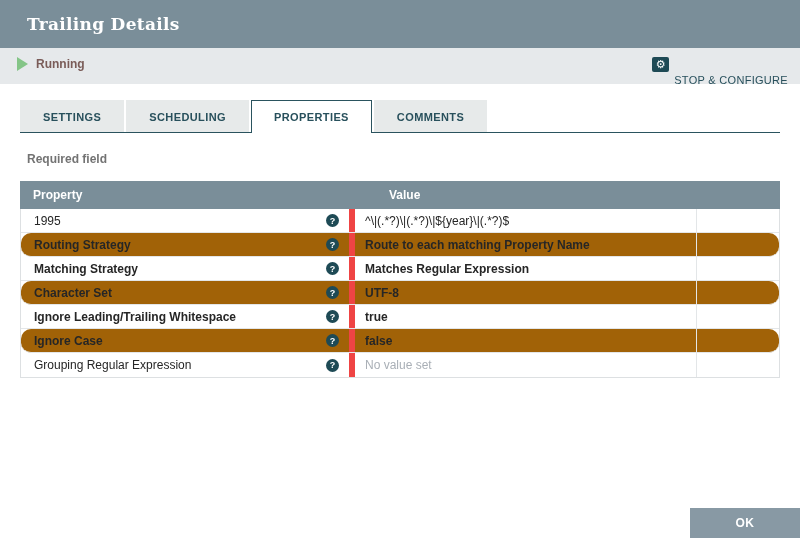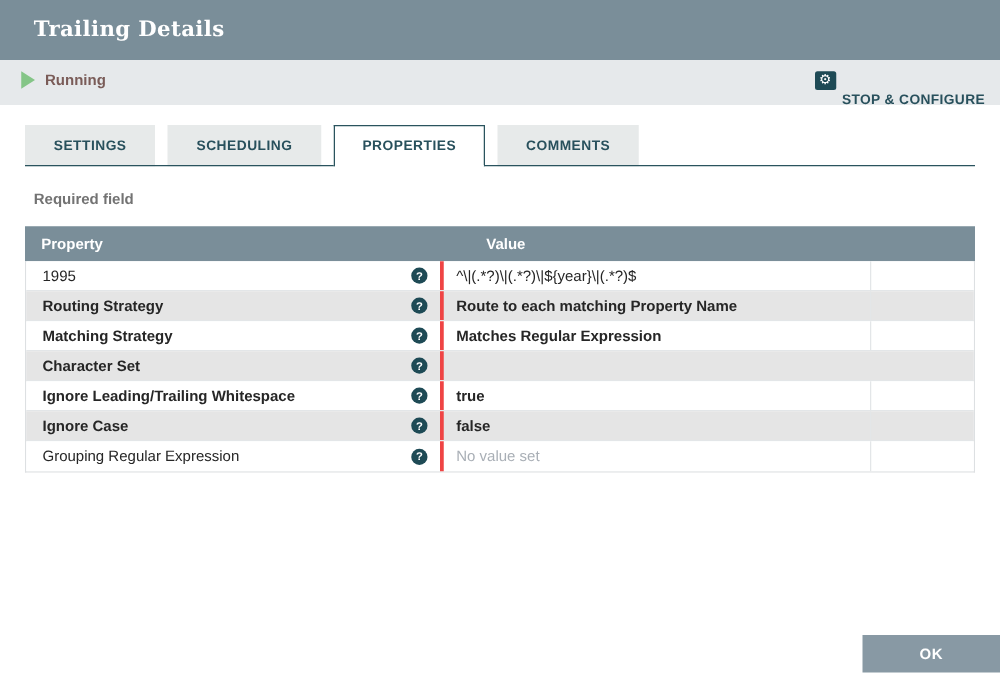--- a/index.html
+++ b/index.html
@@ -33,24 +33,24 @@
     border-top:7px solid transparent;
     border-bottom:7px solid transparent;
   }
   .state-label { font-size:12px; font-weight:bold; color:#7A5C58; }
   .action { display:flex; align-items:center; gap:5px; cursor:pointer; }
   .gear-box {
     width:17px; height:15px; background:#1E4A55; border-radius:2px;
     display:flex; align-items:center; justify-content:center;
     color:#ffffff; font-size:11px; line-height:1;
   }
-  .action-label { font-size:11px; font-weight:bold; color:#28505C; letter-spacing:.3px;margin-top:31px; }
+  .action-label { font-size:11px; font-weight:normal; color:#28505C; letter-spacing:.3px;margin-top:31px; }
   
   .tabs-wrap { padding:16px 20px 0 20px; }
-  .tabs { display:flex; gap:10px; position:relative; }
+  .tabs { display:flex; gap:2px; position:relative; }
   .tab {
     height:33px; min-width:90px; padding:0 22px;
     background:#E7EAEA;
     display:flex; align-items:center; justify-content:center;
     font-size:11px; font-weight:bold; color:#28505C; letter-spacing:.4px;
     border:1px solid transparent; border-bottom:none;
     position:relative; z-index:1; cursor:pointer;
   }
   .tab.active {
     background:#ffffff;
@@ -76,25 +76,25 @@
   }
   .th-property { width:335px; padding-left:13px; }
   .th-value { width:342px; padding-left:10px; }
   .th-extra { flex:1; }
   .tbody { border:1px solid #DDE0E2; border-top:none; }
   .row {
     display:flex; height:24px; align-items:center; font-size:12px;
     border-bottom:1px solid #E3E6E8; background:#ffffff;
   }
   .row:last-child { border-bottom:none; }
-  .row.alt { background:#e5e5e5; }
+  .row.alt { background:#a16207;border-radius:10px; }
   .cell-property {
     width:334px; padding-left:13px; display:flex; align-items:center;
     justify-content:space-between; height:100%;
-    border-right:3px solid #ef4444;
+    border-right:6px solid #ef4444;
   }
   .cell-value {
     width:342px; padding-left:10px; height:100%;
     display:flex; align-items:center; border-right:1px solid #E3E6E8;
     overflow:hidden; white-space:nowrap;
   }
   .cell-extra { flex:1; height:100%; }
   .row .req { font-weight:bold; }
   .prop-name { color:#262626; }
   .help-icon {
@@ -175,20 +175,21 @@
       </div>
       <div class="cell-value req">Matches Regular Expression</div>
       <div class="cell-extra"></div>
     </div>
 
     <div class="row alt">
       <div class="cell-property">
         <span class="prop-name req">Character Set</span>
         <span class="help-icon">?</span>
       </div>
+      <div class="cell-value req">UTF-8</div>
       <div class="cell-extra"></div>
     </div>
 
     <div class="row">
       <div class="cell-property">
         <span class="prop-name req">Ignore Leading/Trailing Whitespace</span>
         <span class="help-icon">?</span>
       </div>
       <div class="cell-value req">true</div>
       <div class="cell-extra"></div>

